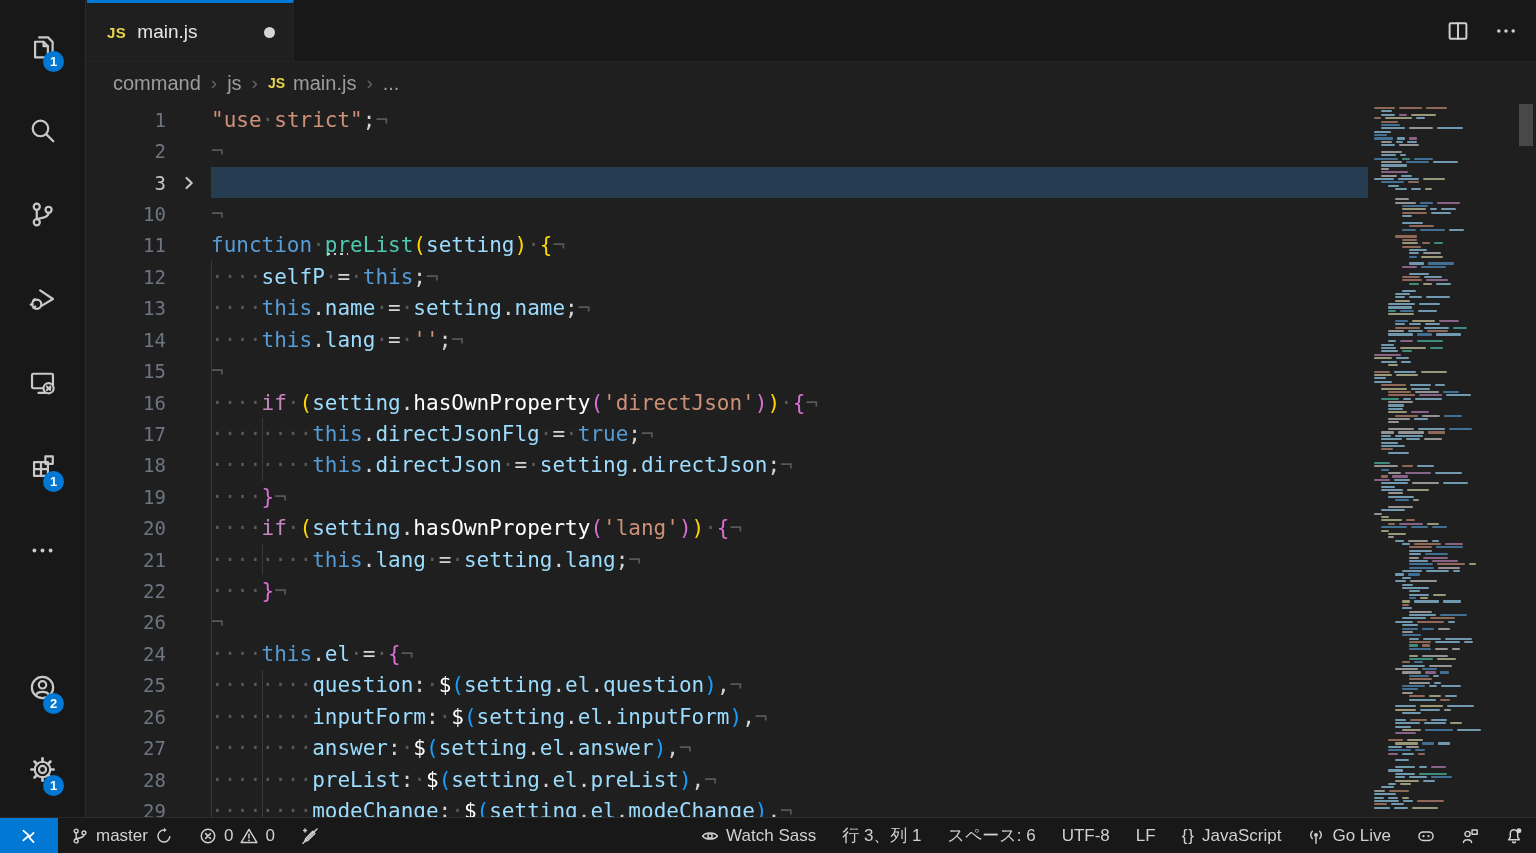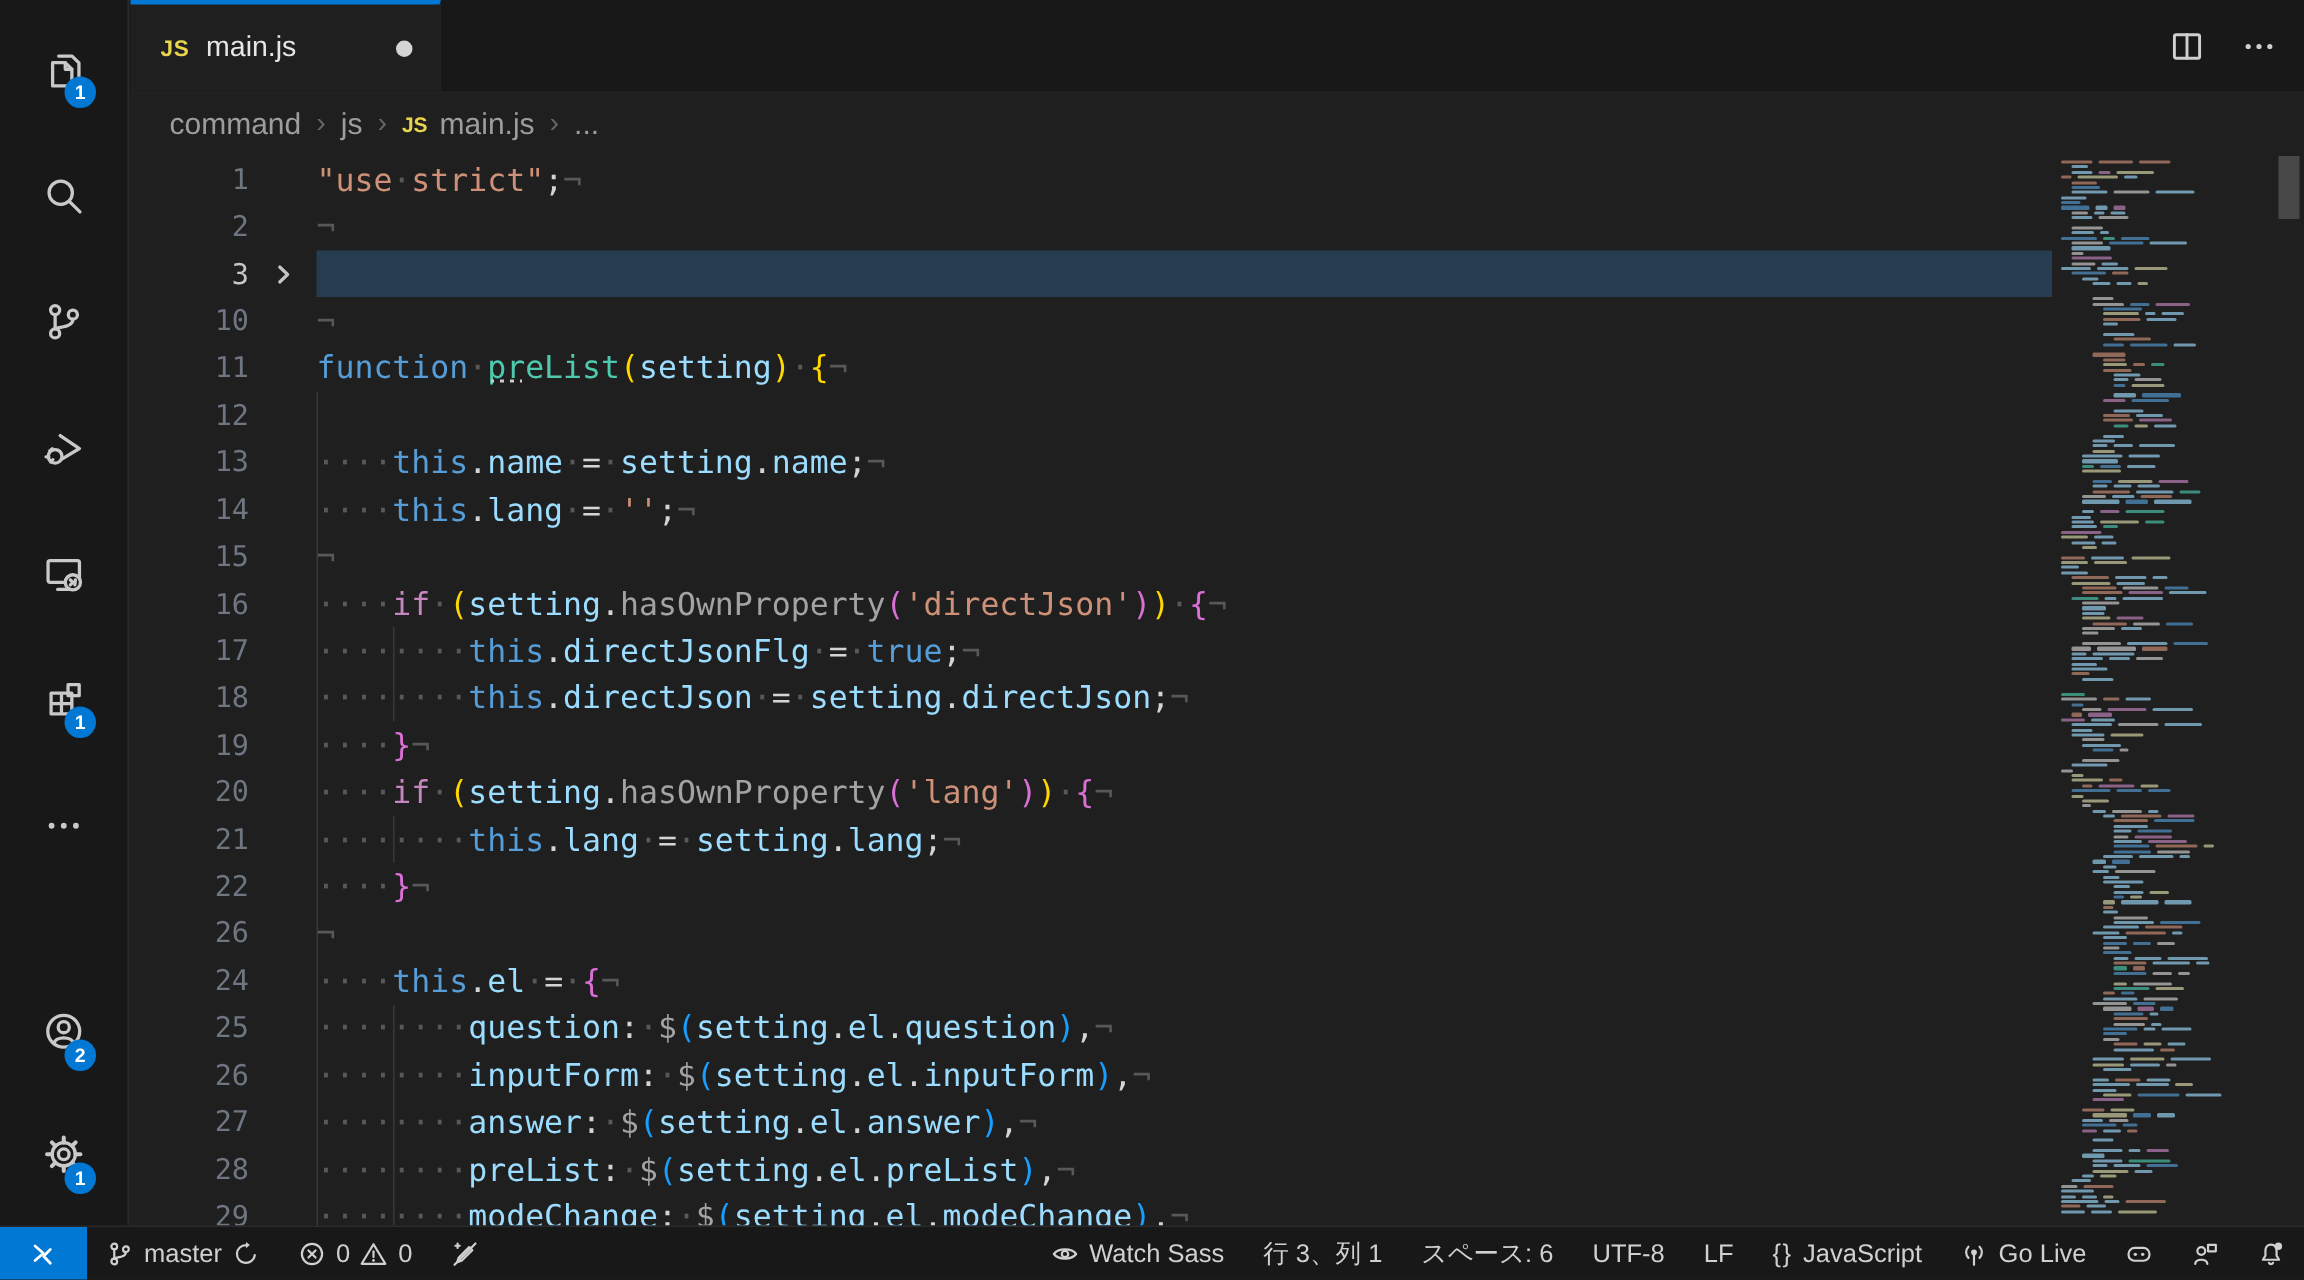--- a/index.html
+++ b/index.html
@@ -50,21 +50,21 @@
   #status{position:absolute;left:0;right:0;bottom:0;height:35px;background:#181818;border-top:1px solid #2b2b2b;
           display:flex;align-items:stretch;color:#d0d0d0;font-size:17px}
   .sb-remote{width:58px;color:#fff;display:flex;align-items:center;justify-content:center;cursor:pointer}
   .sb-item{display:flex;align-items:center;gap:7px;padding:0 13px;cursor:pointer}
   .sb-right{margin-left:auto;display:flex;align-items:stretch}
   .sb-txt{white-space:nowrap}
 </style>
 <style>.tok-kw{color:#569cd6}
 .tok-ctrl{color:#c586c0}
 .tok-var{color:#9cdcfe}
-.tok-fn{color:#a3a3a3}
+.tok-fn{color:#ffffff}
 .tok-cls{color:#4ec9b0}
 .tok-str{color:#ce9178}
 .tok-pun{color:#d4d4d4}
 .tok-b1{color:#ffd700}
 .tok-b2{color:#da70d6}
 .tok-b3{color:#179fff}
 .tok-ws{color:#585858}
 .tok-fold{color:#8a8a8a}
 .hl{background:#253c51} .tab{border-top-color:#0078d4} .js-badge,.bc-js{color:#e8d44d}
 .badge{background:#0078d4} .sb-remote{background:#0078d4}</style></head>
@@ -204,21 +204,21 @@
     </div>
   <div id="editor">
     <div id="code-lines">
         <div class="row"><div class="lnum">1</div><div class="chev"></div><div class="codetxt"><span class="tok-str">"use</span><span class="tok-ws">·</span><span class="tok-str">strict"</span><span class="tok-pun">;</span><span class="tok-ws">¬</span></div></div>
         <div class="row"><div class="lnum">2</div><div class="chev"></div><div class="codetxt"><span class="tok-ws">¬</span></div></div>
         <div class="row"><div class="hl"></div><div class="lnum active">3</div><div class="chev"><svg width="20" height="20" viewBox="0 0 16 16" fill="none" stroke="currentColor" stroke-width="1.3" stroke-linecap="round" stroke-linejoin="round">
               <path d="M6 4l4.2 4L6 12" stroke-width="1.7"></path>
             </svg></div></div>
         <div class="row"><div class="lnum">10</div><div class="chev"></div><div class="codetxt"><span class="tok-ws">¬</span></div></div>
         <div class="row"><div class="lnum">11</div><div class="chev"></div><div class="codetxt"><span class="tok-kw">function</span><span class="tok-ws">·</span><span class="tok-cls hint">preList</span><span class="tok-b1">(</span><span class="tok-var">setting</span><span class="tok-b1">)</span><span class="tok-ws">·</span><span class="tok-b1">{</span><span class="tok-ws">¬</span></div></div>
-        <div class="row"><div class="guide" style="left: 124px;"></div><div class="lnum">12</div><div class="chev"></div></div>
+        <div class="row"><div class="guide" style="left: 124px;"></div><div class="lnum">12</div><div class="chev"></div><div class="codetxt"><span class="tok-ws">····</span><span class="tok-var">selfP</span><span class="tok-ws">·</span><span class="tok-pun">=</span><span class="tok-ws">·</span><span class="tok-kw">this</span><span class="tok-pun">;</span><span class="tok-ws">¬</span></div></div>
         <div class="row"><div class="guide" style="left: 124px;"></div><div class="lnum">13</div><div class="chev"></div><div class="codetxt"><span class="tok-ws">····</span><span class="tok-kw">this</span><span class="tok-pun">.</span><span class="tok-var">name</span><span class="tok-ws">·</span><span class="tok-pun">=</span><span class="tok-ws">·</span><span class="tok-var">setting</span><span class="tok-pun">.</span><span class="tok-var">name</span><span class="tok-pun">;</span><span class="tok-ws">¬</span></div></div>
         <div class="row"><div class="guide" style="left: 124px;"></div><div class="lnum">14</div><div class="chev"></div><div class="codetxt"><span class="tok-ws">····</span><span class="tok-kw">this</span><span class="tok-pun">.</span><span class="tok-var">lang</span><span class="tok-ws">·</span><span class="tok-pun">=</span><span class="tok-ws">·</span><span class="tok-str">''</span><span class="tok-pun">;</span><span class="tok-ws">¬</span></div></div>
         <div class="row"><div class="guide" style="left: 124px;"></div><div class="lnum">15</div><div class="chev"></div><div class="codetxt"><span class="tok-ws">¬</span></div></div>
         <div class="row"><div class="guide" style="left: 124px;"></div><div class="lnum">16</div><div class="chev"></div><div class="codetxt"><span class="tok-ws">····</span><span class="tok-ctrl">if</span><span class="tok-ws">·</span><span class="tok-b1">(</span><span class="tok-var">setting</span><span class="tok-pun">.</span><span class="tok-fn">hasOwnProperty</span><span class="tok-b2">(</span><span class="tok-str">'directJson'</span><span class="tok-b2">)</span><span class="tok-b1">)</span><span class="tok-ws">·</span><span class="tok-b2">{</span><span class="tok-ws">¬</span></div></div>
         <div class="row"><div class="guide" style="left: 124px;"></div><div class="guide" style="left: 174.532px;"></div><div class="lnum">17</div><div class="chev"></div><div class="codetxt"><span class="tok-ws">········</span><span class="tok-kw">this</span><span class="tok-pun">.</span><span class="tok-var">directJsonFlg</span><span class="tok-ws">·</span><span class="tok-pun">=</span><span class="tok-ws">·</span><span class="tok-kw">true</span><span class="tok-pun">;</span><span class="tok-ws">¬</span></div></div>
         <div class="row"><div class="guide" style="left: 124px;"></div><div class="guide" style="left: 174.532px;"></div><div class="lnum">18</div><div class="chev"></div><div class="codetxt"><span class="tok-ws">········</span><span class="tok-kw">this</span><span class="tok-pun">.</span><span class="tok-var">directJson</span><span class="tok-ws">·</span><span class="tok-pun">=</span><span class="tok-ws">·</span><span class="tok-var">setting</span><span class="tok-pun">.</span><span class="tok-var">directJson</span><span class="tok-pun">;</span><span class="tok-ws">¬</span></div></div>
         <div class="row"><div class="guide" style="left: 124px;"></div><div class="lnum">19</div><div class="chev"></div><div class="codetxt"><span class="tok-ws">····</span><span class="tok-b2">}</span><span class="tok-ws">¬</span></div></div>
         <div class="row"><div class="guide" style="left: 124px;"></div><div class="lnum">20</div><div class="chev"></div><div class="codetxt"><span class="tok-ws">····</span><span class="tok-ctrl">if</span><span class="tok-ws">·</span><span class="tok-b1">(</span><span class="tok-var">setting</span><span class="tok-pun">.</span><span class="tok-fn">hasOwnProperty</span><span class="tok-b2">(</span><span class="tok-str">'lang'</span><span class="tok-b2">)</span><span class="tok-b1">)</span><span class="tok-ws">·</span><span class="tok-b2">{</span><span class="tok-ws">¬</span></div></div>
         <div class="row"><div class="guide" style="left: 124px;"></div><div class="guide" style="left: 174.532px;"></div><div class="lnum">21</div><div class="chev"></div><div class="codetxt"><span class="tok-ws">········</span><span class="tok-kw">this</span><span class="tok-pun">.</span><span class="tok-var">lang</span><span class="tok-ws">·</span><span class="tok-pun">=</span><span class="tok-ws">·</span><span class="tok-var">setting</span><span class="tok-pun">.</span><span class="tok-var">lang</span><span class="tok-pun">;</span><span class="tok-ws">¬</span></div></div>
         <div class="row"><div class="guide" style="left: 124px;"></div><div class="lnum">22</div><div class="chev"></div><div class="codetxt"><span class="tok-ws">····</span><span class="tok-b2">}</span><span class="tok-ws">¬</span></div></div>

